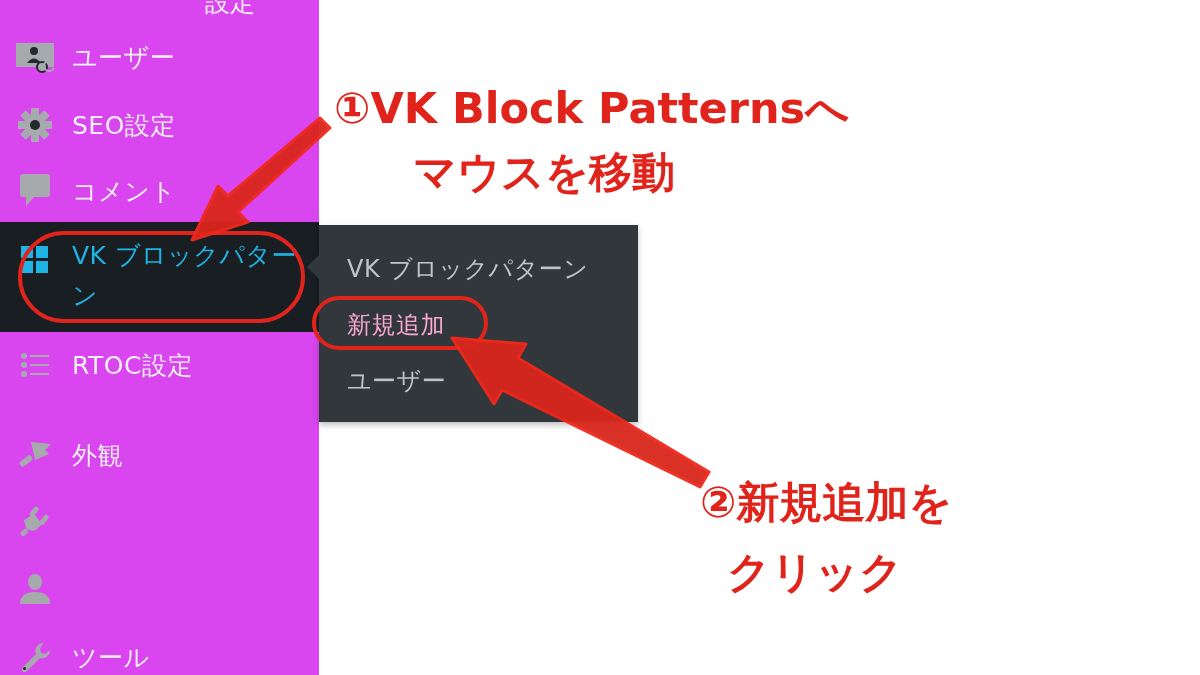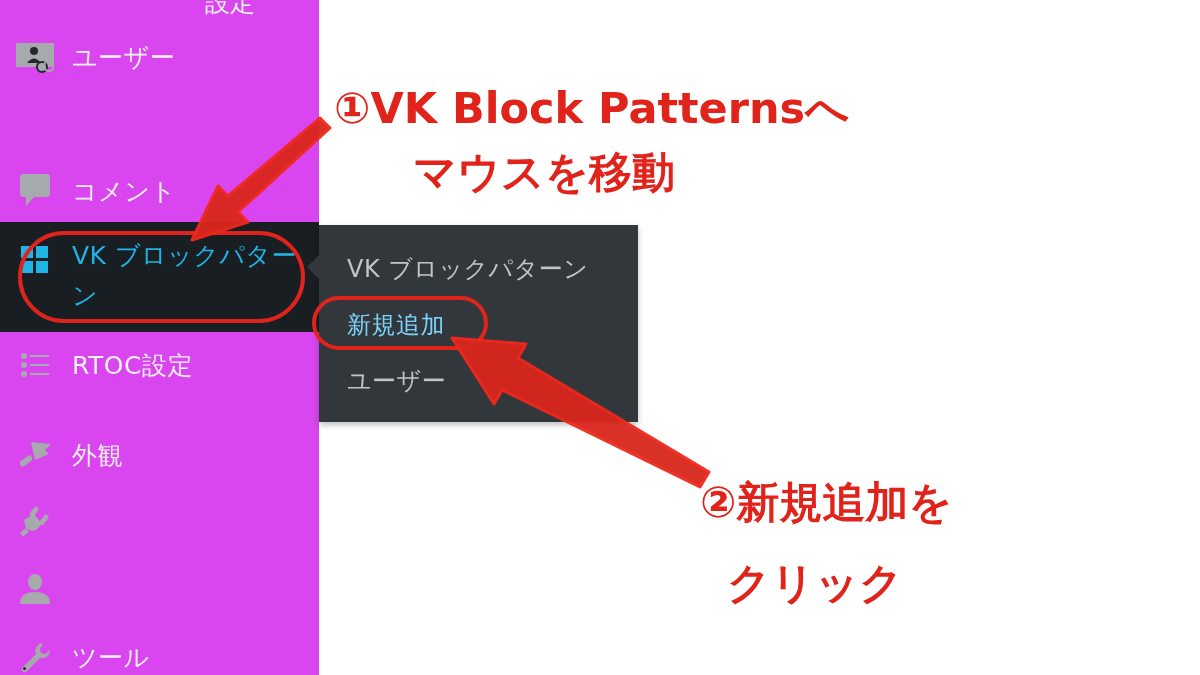--- a/index.html
+++ b/index.html
@@ -30,21 +30,21 @@
     .submenu {
       position: absolute; left: 319px; top: 225px; width: 319px; height: 197px;
       background: #32373c; box-shadow: 0 3px 6px rgba(0,0,0,0.25);
     }
     .submenu::before {
       content: ""; position: absolute; left: -12px; top: 30px;
       border-top: 12px solid transparent; border-bottom: 12px solid transparent;
       border-right: 12px solid #32373c;
     }
     .sub-item { position: absolute; left: 28px; font-size: 24px; color: #c3c4c7; white-space: nowrap; letter-spacing: 0.5px; }
-    .sub-item.current { color: #7dd3fc; }
+    .sub-item.current { color: #f9a8d4; }
 
     .annot { position: absolute; color: #e0241b; font-weight: bold; font-size: 43px; text-align: center; white-space: nowrap; font-family: "DejaVu Sans", sans-serif; }
 
     .overlay { position: absolute; left: 0; top: 0; width: 1200px; height: 675px; pointer-events: none; }
   </style>
 </head>
 <body>
 
 <div class="sidebar">
   <div class="top-partial">
@@ -57,20 +57,35 @@
           <rect x="0" y="2" width="38" height="24" fill="#a7aaad"></rect>
           <circle cx="18" cy="10" r="4" fill="#23282d"></circle>
           <path d="M11 22 q7 -9 14 0z" fill="#23282d"></path>
           <circle cx="26" cy="26" r="5" fill="#a7aaad" stroke="#23282d" stroke-width="2"></circle>
           <circle cx="33" cy="25" r="5" fill="none" stroke="#a7aaad" stroke-width="2"></circle>
         </svg>
     </span>
     <span class="label">ユーザー</span>
   </div>
 
+  <div class="menu-item" style="top:92px;">
+    <span class="icon">
+      <svg width="34" height="34" viewBox="0 0 34 34">
+          <g fill="#a7aaad">
+            <circle cx="17" cy="17" r="11"></circle>
+            <rect x="13" y="0" width="8" height="34"></rect>
+            <rect x="0" y="13" width="34" height="8"></rect>
+            <rect x="13" y="0" width="8" height="34" transform="rotate(45 17 17)"></rect>
+            <rect x="13" y="0" width="8" height="34" transform="rotate(-45 17 17)"></rect>
+          </g>
+          <circle cx="17" cy="17" r="5" fill="#23282d"></circle>
+        </svg>
+    </span>
+    <span class="label">SEO設定</span>
+  </div>
 
   <div class="menu-item" style="top:158px;">
     <span class="icon">
       <svg width="30" height="34" viewBox="0 0 30 34">
           <path d="M3 0 h24 a3 3 0 0 1 3 3 v17 a3 3 0 0 1 -3 3 h-13 l-8 9 v-9 h-3 a3 3 0 0 1 -3 -3 v-17 a3 3 0 0 1 3 -3z" fill="#a7aaad"></path>
         </svg>
     </span>
     <span class="label">コメント</span>
   </div>
 
@@ -170,14 +185,14 @@
   </g>
 </svg>
 
 <div class="annot" style="left:334px; top:80px; width:420px;">
   <div>①VK Block Patternsへ</div>
   <div style="margin-top:6px;">マウスを移動</div>
 </div>
 
 <div class="annot" style="left:700px; top:474px; width:230px;">
   <div>②新規追加を</div>
-  <div style="margin-top:23px;">クリック</div>
+  <div style="margin-top:12px;">クリック</div>
 </div>
 
 </body></html>

